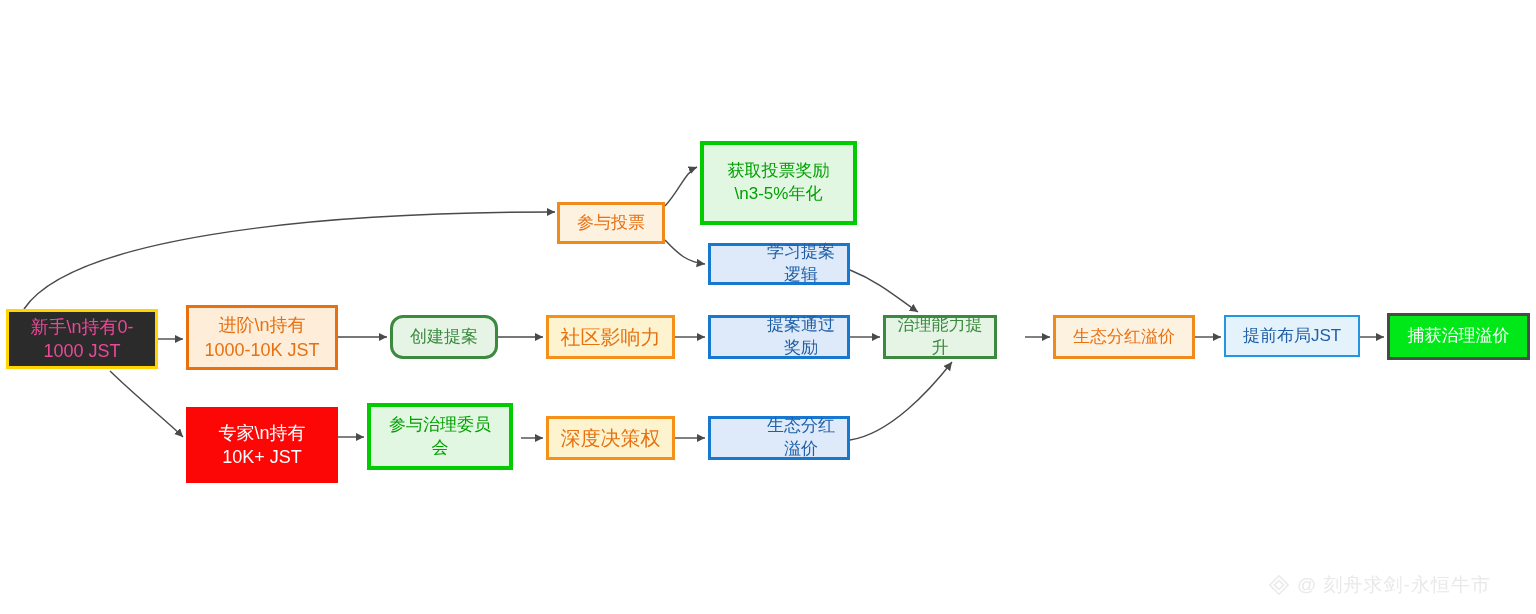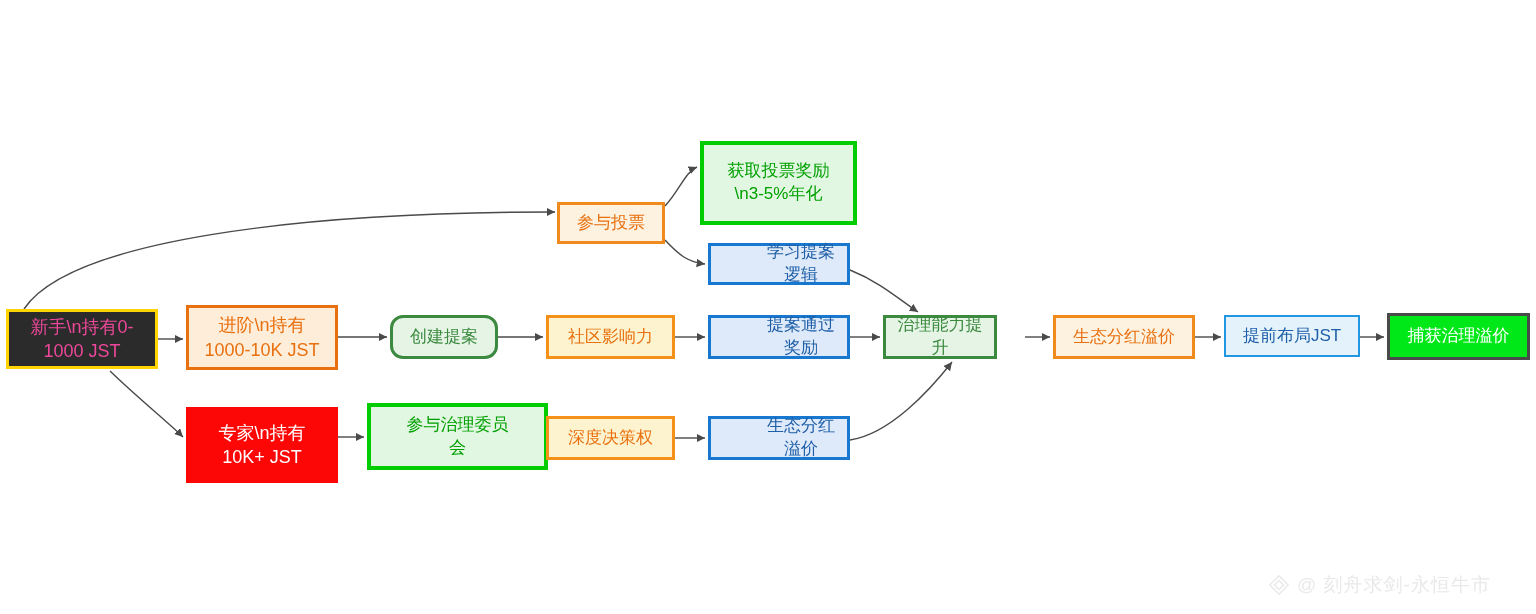--- a/index.html
+++ b/index.html
@@ -57,21 +57,21 @@
   .v-orange-soft {
     background: #fdf1e0;
     border: 3px solid #f08a1c;
     color: #e8700f;
     font-size: 17px;
   }
   .v-orange-amber {
     background: #fdf4cf;
     border: 3px solid #f59019;
     color: #e8700f;
-    font-size: 17px;
+    font-size: 20px;
   }
   .v-red {
     background: #fc0606;
     border: 2px solid #fc0606;
     color: #ffffff;
     font-size: 18px;
   }
   .v-green-dark {
     background: #e6f4e6;
     border: 3px solid #3b8a3f;
@@ -165,21 +165,21 @@
       <div class="node v-green-bright" style="left: 700px; top: 141px; width: 157px; height: 84px;"><span class="node-label">获取投票奖励
 \n3-5%年化</span></div>
       <div class="node v-blue" style="left: 708px; top: 243px; width: 142px; height: 42px;"><span class="node-label">学习提案逻辑</span></div>
       <div class="node v-green-dark" style="left: 390px; top: 315px; width: 108px; height: 44px; border-radius: 13px;"><span class="node-label">创建提案</span></div>
       <div class="node v-orange-amber" style="left: 546px; top: 315px; width: 129px; height: 44px;"><span class="node-label">社区影响力</span></div>
       <div class="node v-blue" style="left: 708px; top: 315px; width: 142px; height: 44px;"><span class="node-label">提案通过奖励</span></div>
       <div class="node v-green-dark" style="left: 883px; top: 315px; width: 114px; height: 44px;"><span class="node-label">治理能力提升</span></div>
       <div class="node v-orange-soft" style="left: 1053px; top: 315px; width: 142px; height: 44px;"><span class="node-label">生态分红溢价</span></div>
       <div class="node v-blue-light" style="left: 1224px; top: 315px; width: 136px; height: 42px;"><span class="node-label">提前布局JST</span></div>
       <div class="node v-green-solid" style="left: 1387px; top: 313px; width: 143px; height: 47px;"><span class="node-label">捕获治理溢价</span></div>
-      <div class="node v-green-bright" style="left: 367px; top: 403px; width: 181px; height: 67px; align-items: center;"><span class="node-label">参与治理委员
+      <div class="node v-green-bright" style="left: 367px; top: 403px; width: 146px; height: 67px; align-items: center;"><span class="node-label">参与治理委员
 会</span></div>
       <div class="node v-orange-amber" style="left: 546px; top: 416px; width: 129px; height: 44px;"><span class="node-label">深度决策权</span></div>
       <div class="node v-blue" style="left: 708px; top: 416px; width: 142px; height: 44px;"><span class="node-label">生态分红溢价</span></div>
     </div>
 
   <div id="watermark" style="left: 1268px; top: 572px;">
     <span class="wm-logo">
       <svg viewBox="0 0 24 24" width="22" height="22">
         <path d="M12 2 L22 12 L12 22 L2 12 Z" fill="none" stroke="#e9e9e9" stroke-width="1.6"></path>
         <path d="M12 7 L17 12 L12 17 L7 12 Z" fill="none" stroke="#e9e9e9" stroke-width="1.6"></path>

